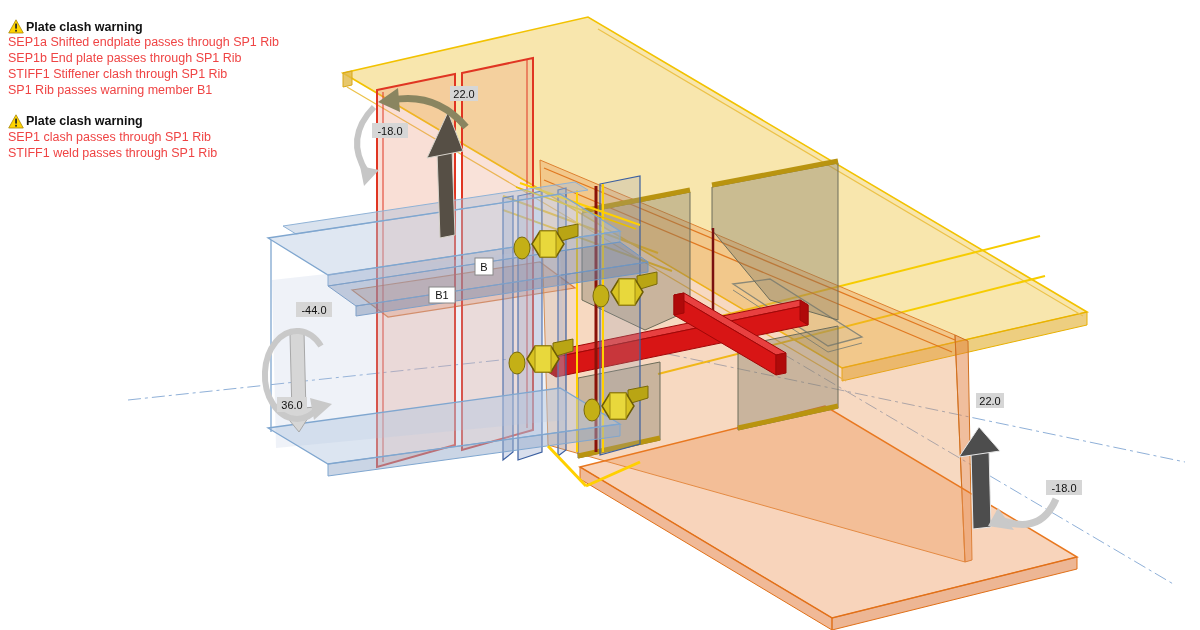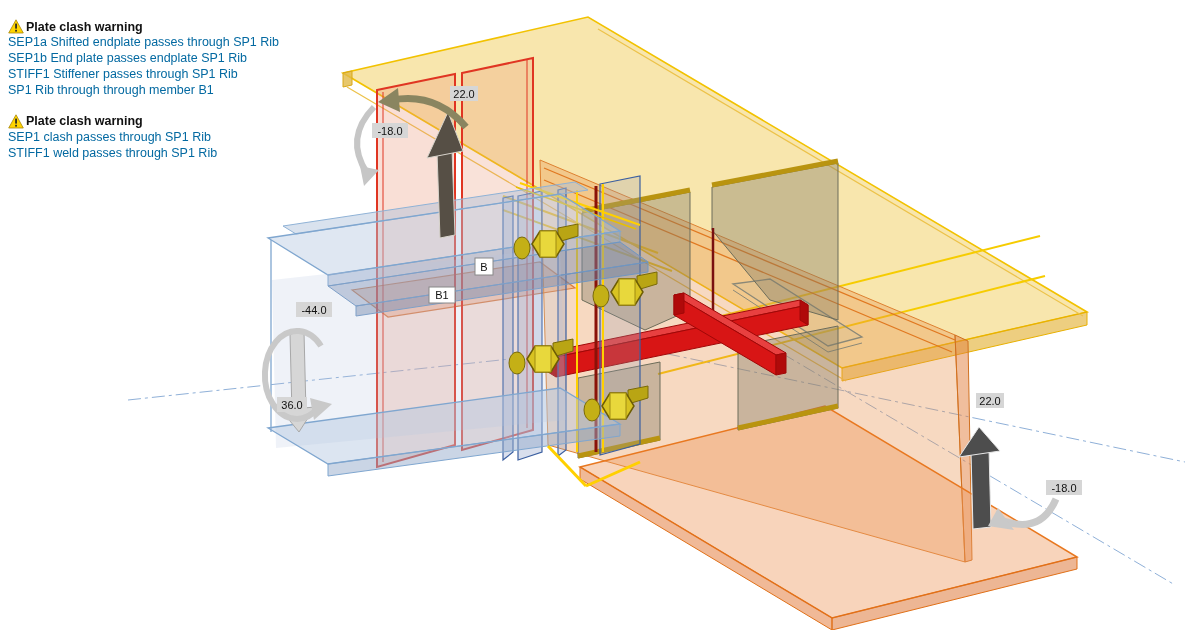--- a/index.html
+++ b/index.html
@@ -2,21 +2,21 @@
 <html><head>
 <meta charset="utf-8">
 <style>
   html,body{margin:0;padding:0;background:#ffffff;width:1200px;height:630px;overflow:hidden;
             font-family:"Liberation Sans", sans-serif;}
   .stage{position:relative;width:1200px;height:630px;background:#ffffff;}
   .viewport{position:absolute;left:0;top:0;}
   .warn-panel{position:absolute;left:8px;top:4px;z-index:5;}
   .warn-header{display:flex;align-items:center;gap:2px;height:17px;margin-top:14px;}
   .warn-header .warn-title{font-size:12.5px;font-weight:bold;color:#111;}
-  .warn-item{font-size:12.5px;line-height:15.9px;color:#0369a1;white-space:nowrap;}
+  .warn-item{font-size:12.5px;line-height:15.9px;color:#ef4444;white-space:nowrap;}
   .warn-icon{width:16px;height:15px;display:inline-block;}
   svg text{font-family:"Liberation Sans", sans-serif;}
   .dim-text{font-size:11px;fill:#111;}
   .mem-text{font-size:11px;fill:#111;}
 </style>
 </head>
 <body>
 
 <div class="stage">
 
@@ -217,23 +217,23 @@
 
     <div class="warn-header">
       <svg class="warn-icon" viewBox="0 0 16 15">
         <path d="M8 0.8 L15.3 14 L0.7 14 Z" fill="#ffd400" stroke="#a8860a" stroke-width="0.8"></path>
         <rect x="7.2" y="4.6" width="1.7" height="5" fill="#222"></rect>
         <rect x="7.2" y="10.8" width="1.7" height="1.8" fill="#222"></rect>
       </svg>
       <span class="warn-title">Plate clash warning</span>
     </div>
     <div class="warn-item">SEP1a Shifted endplate passes through SP1 Rib</div>
-    <div class="warn-item">SEP1b End plate passes endplate SP1 Rib</div>
-    <div class="warn-item">STIFF1 Stiffener passes through SP1 Rib</div>
-    <div class="warn-item">SP1 Rib through through member B1</div>
+    <div class="warn-item">SEP1b End plate passes through SP1 Rib</div>
+    <div class="warn-item">STIFF1 Stiffener clash through SP1 Rib</div>
+    <div class="warn-item">SP1 Rib passes warning member B1</div>
 
     <div class="warn-header">
       <svg class="warn-icon" viewBox="0 0 16 15">
         <path d="M8 0.8 L15.3 14 L0.7 14 Z" fill="#ffd400" stroke="#a8860a" stroke-width="0.8"></path>
         <rect x="7.2" y="4.6" width="1.7" height="5" fill="#222"></rect>
         <rect x="7.2" y="10.8" width="1.7" height="1.8" fill="#222"></rect>
       </svg>
       <span class="warn-title">Plate clash warning</span>
     </div>
     <div class="warn-item">SEP1 clash passes through SP1 Rib</div>

